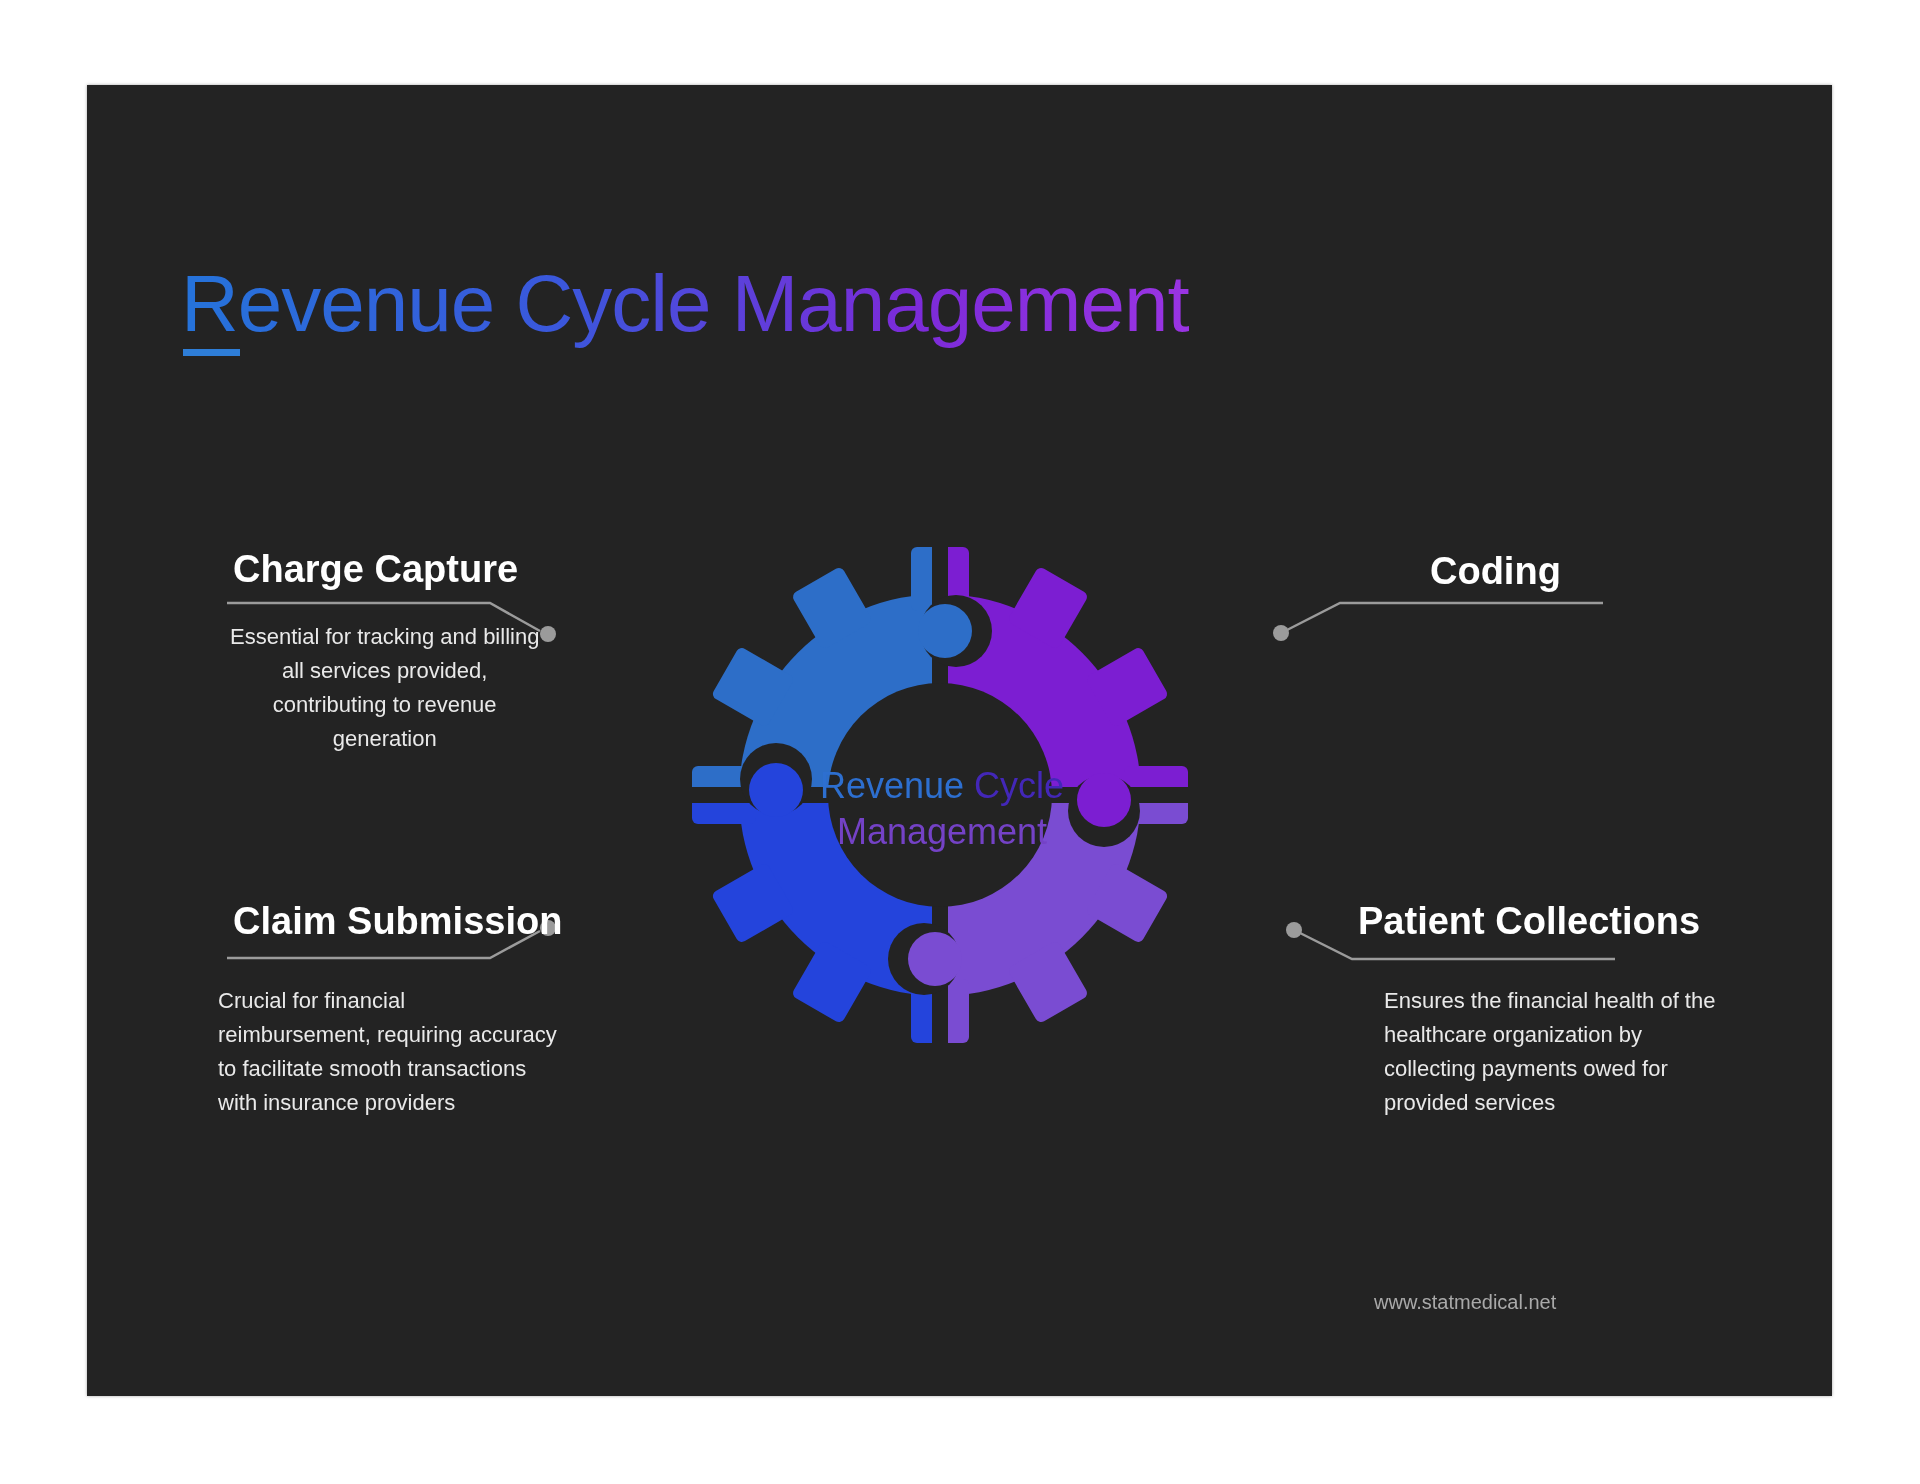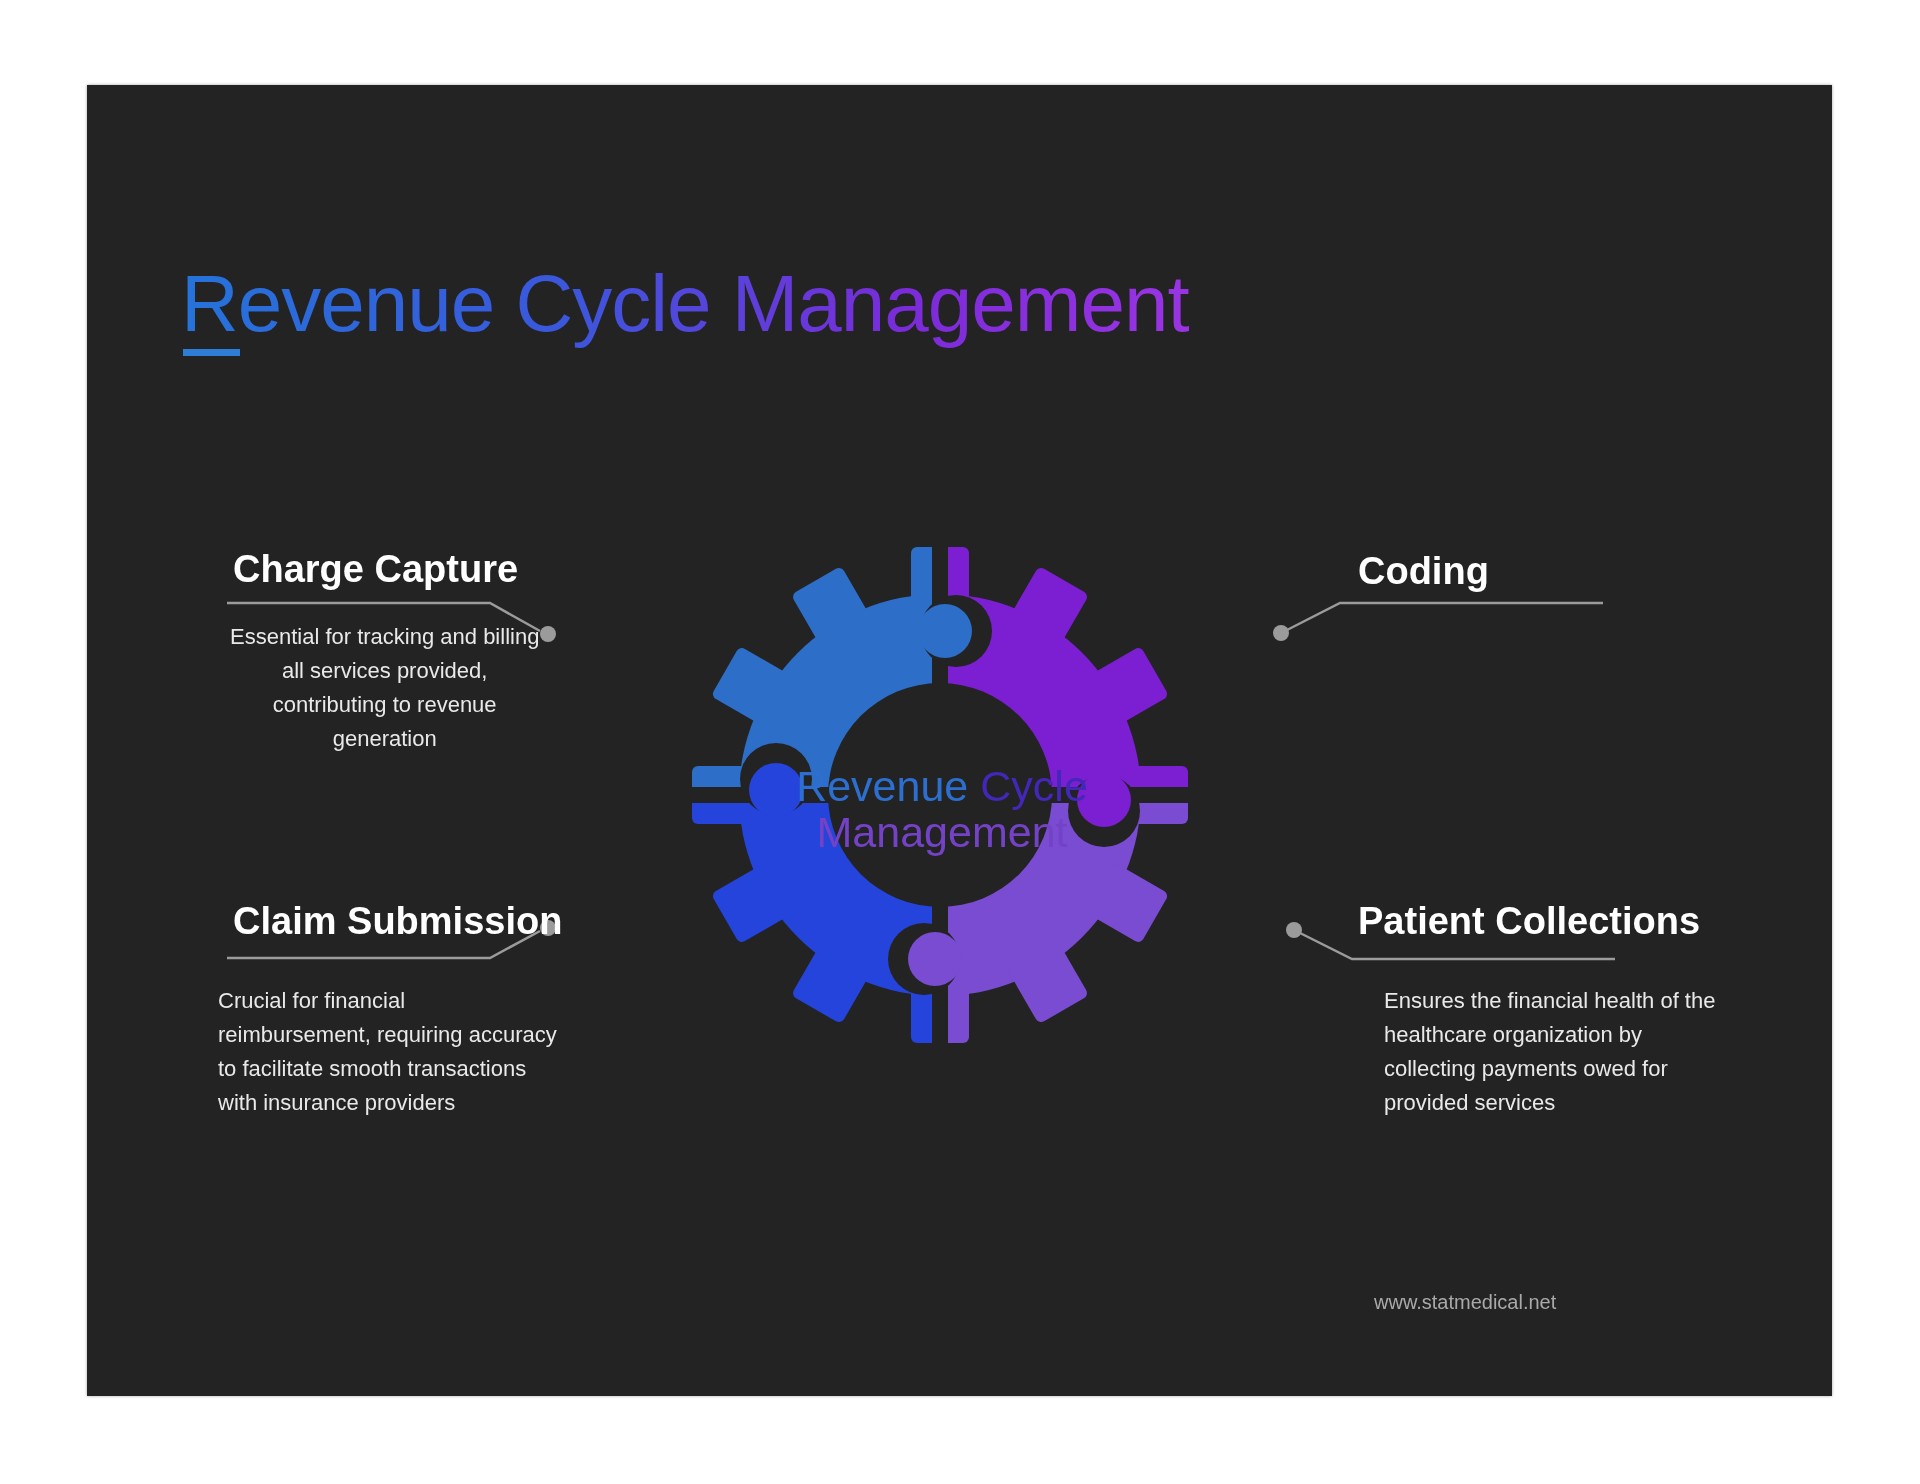--- a/index.html
+++ b/index.html
@@ -8,25 +8,25 @@
   #card{position:absolute;left:87px;top:85px;width:1745px;height:1311px;background:#232323;
         box-shadow:0 0 3px rgba(0,0,0,.35);}
   .abs{position:absolute;}
   #title{left:181px;top:258px;font-size:80px;font-weight:400;letter-spacing:-1px;white-space:nowrap;
          background:linear-gradient(90deg,#2573da 0%,#3b57dc 38%,#7b2bd9 72%,#9a34e3 100%);
          -webkit-background-clip:text;background-clip:text;color:transparent;}
   #title-underline{left:183px;top:349px;width:57px;height:7px;background:#2e7ed8;}
   .sec-heading{font-size:38px;font-weight:700;color:#ffffff;white-space:nowrap;line-height:1.1;}
   .sec-desc{font-size:22px;font-weight:400;color:#e9e9e9;line-height:34px;white-space:pre-line;}
   #h-cc{left:233px;top:549px;} #d-cc{left:230px;top:620px;text-align:center;}
-  #h-co{left:1358px;top:551px;} #d-co{left:1358px;top:632px;}
+  #h-co{left:1430px;top:551px;} #d-co{left:1358px;top:632px;}
   #h-cs{left:233px;top:901px;} #d-cs{left:218px;top:984px;}
   #h-pc{left:1358px;top:901px;} #d-pc{left:1358px;top:984px;margin-left:26px;}
   #overlay{position:absolute;left:0;top:0;pointer-events:none;}
-  #center-label{left:770px;top:763px;width:344px;text-align:center;font-size:43px;line-height:46px;white-space:nowrap;}
+  #center-label{left:770px;top:763px;width:344px;text-align:center;font-size:36px;line-height:46px;white-space:nowrap;}
   #center-label .w1{margin-right:0.28em;}
   #footer-url{left:1374px;top:1291px;font-size:20px;color:#a9a9a9;white-space:nowrap;}
 </style>
 </head>
 <body>
 
 <div id="stage">
   <div id="card"></div>
 
   <div id="title" class="abs">Revenue Cycle Management</div>

